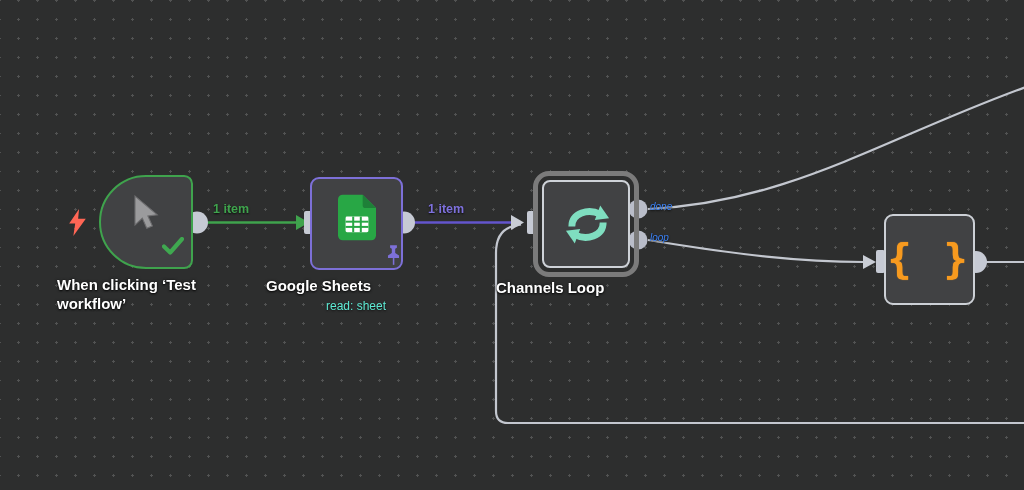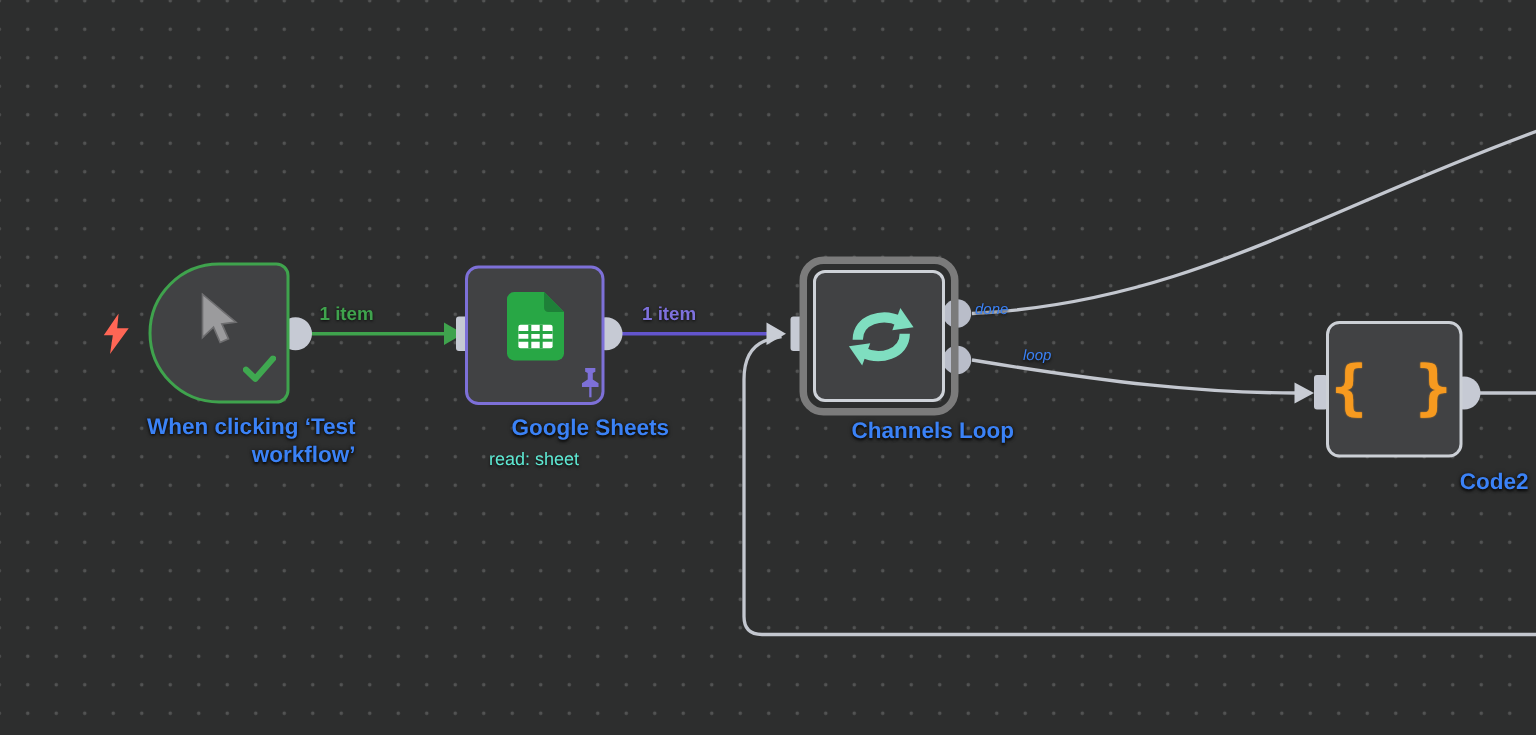--- a/index.html
+++ b/index.html
@@ -37,21 +37,21 @@
     left:542px;top:180px;width:88px;height:88px;
     border:2px solid #ced2d8;border-radius:8px;
   }
   .node-code{
     left:884px;top:214px;width:91px;height:91px;
     border:2px solid #ccd0d6;border-radius:9px;
   }
   .node-icon{position:absolute;display:flex;align-items:center;justify-content:center;}
 
   .node-label{
-    position:absolute;text-align:right;color:#3b82f6;
+    position:absolute;text-align:left;color:#ffffff;
     font-size:15px;font-weight:bold;line-height:1.25;
     text-shadow:0 1px 2px rgba(0,0,0,.8), 0 0 3px rgba(0,0,0,.6);
   }
   .node-sub{
     position:absolute;text-align:center;color:#5eead4;
     font-size:12px;text-shadow:0 1px 2px rgba(0,0,0,.7);
   }
   .conn-label{
     position:absolute;font-size:12.5px;font-weight:bold;text-align:left;
     text-shadow:0 1px 2px rgba(0,0,0,.8);
@@ -157,23 +157,22 @@
         <g fill="none" stroke="#7fdec0" stroke-width="7">
           <path d="M8 26 C 8 12, 25 7.5, 37 13.5"></path>
           <path d="M40 22 C 40 36, 23 40.5, 11 34.5"></path>
         </g>
         <polygon points="37,4.5 46,17.5 31.5,19.5" fill="#7fdec0"></polygon>
         <polygon points="11,43.5 2,30.5 16.5,28.5" fill="#7fdec0"></polygon>
       </svg>
     </div>
   </div>
   <div class="port-label" style="left:650px;top:201px;">done</div>
-  <div class="port-label" style="left:650px;top:232px;margin-left:32px;">loop</div>
+  <div class="port-label" style="left:650px;top:232px;">loop</div>
   <div class="node-label" style="left:496px;top:279px;width:180px;">Channels Loop</div>
 
   <div class="node node-code">
     <div class="node-icon" style="left:0;top:14px;width:87px;height:58px;">
       <span class="braces">{ }</span>
     </div>
   </div>
-  <div class="node-label" style="left:839px;top:313px;width:180px;">Code2</div>
 
 </div>
 
 </body></html>

